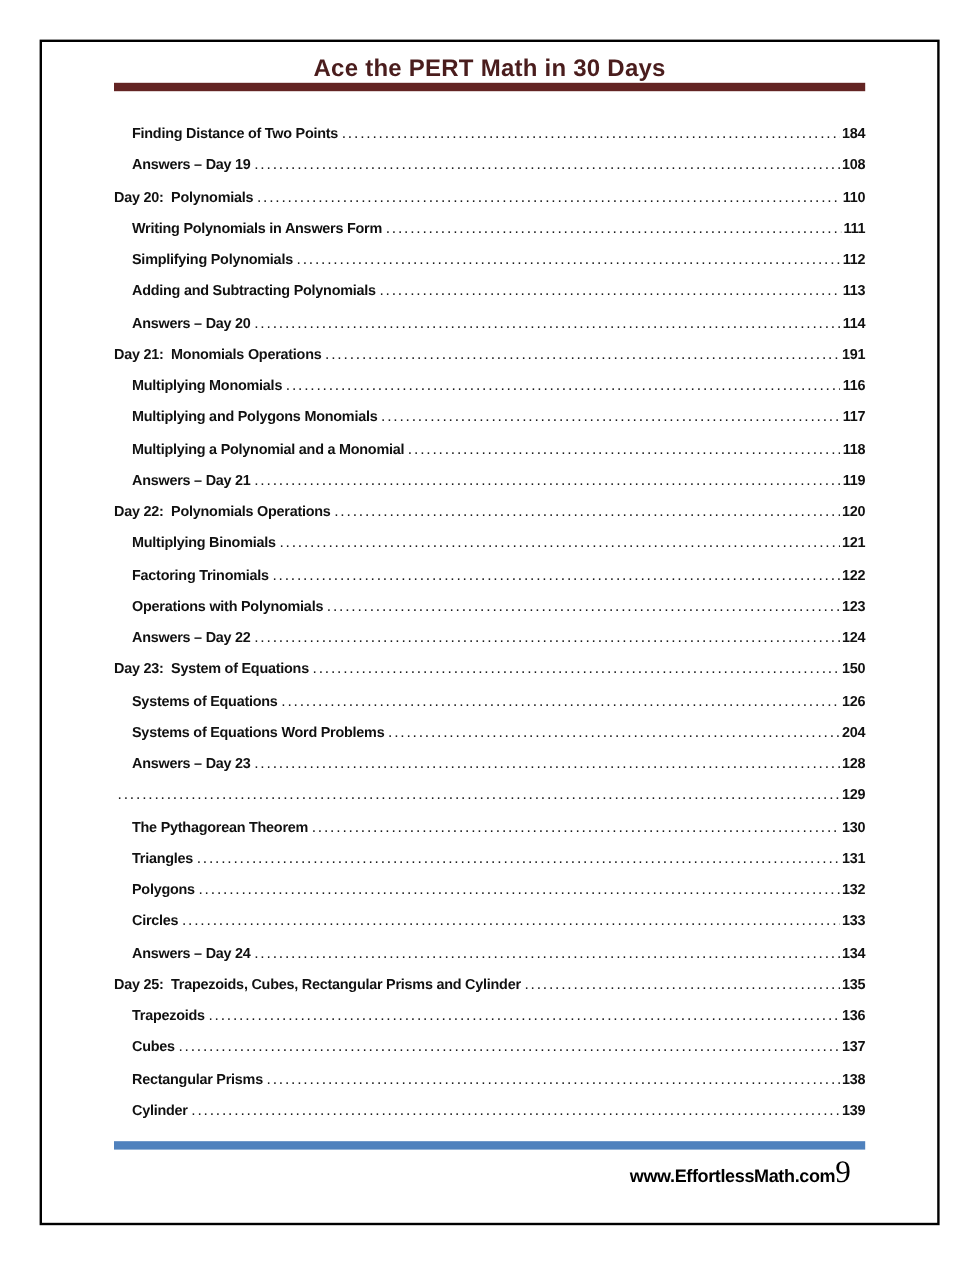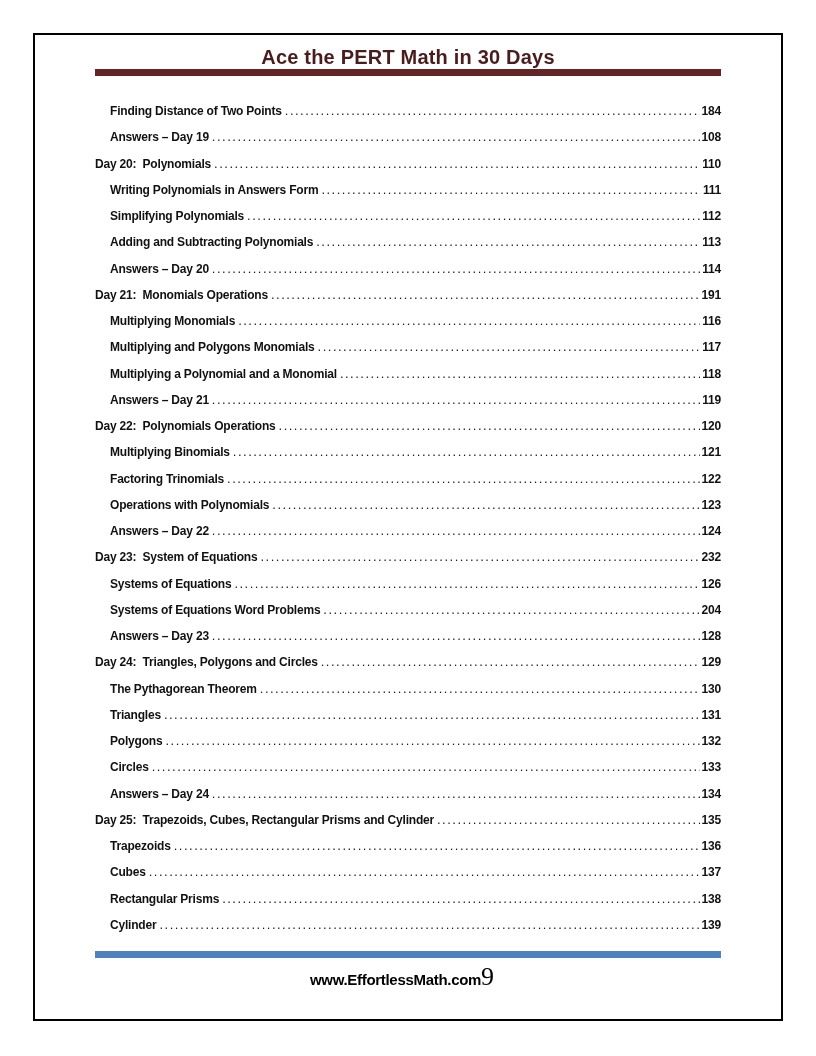--- a/index.html
+++ b/index.html
@@ -77,21 +77,21 @@
     bottom: 30px;
   }
   .footer-rule {
     height: 7px;
     background: #4f81bd;
   }
   .footer-row {
     margin-top: 7px;
     display: flex;
     align-items: baseline;
-    justify-content: center;
+    justify-content: flex-end;
   }
   .footer-site {
     font-size: 15px;
     font-weight: bold;
     color: #000000;
     letter-spacing: -0.3px;
   }
   .footer-pagenum {
     font-family: "Liberation Serif", serif;
     font-size: 26px;
@@ -193,39 +193,38 @@
           <span class="toc-page">123</span>
         </div>
         <div class="toc-row level-2">
           <span class="toc-label">Answers – Day 22</span>
           <span class="toc-dots"></span>
           <span class="toc-page">124</span>
         </div>
         <div class="toc-row level-1">
           <span class="toc-label">Day 23:  System of Equations</span>
           <span class="toc-dots"></span>
-          <span class="toc-page">232</span>
+          <span class="toc-page">150</span>
         </div>
         <div class="toc-row level-2">
           <span class="toc-label">Systems of Equations</span>
           <span class="toc-dots"></span>
           <span class="toc-page">126</span>
         </div>
         <div class="toc-row level-2">
           <span class="toc-label">Systems of Equations Word Problems</span>
           <span class="toc-dots"></span>
           <span class="toc-page">204</span>
         </div>
         <div class="toc-row level-2">
           <span class="toc-label">Answers – Day 23</span>
           <span class="toc-dots"></span>
           <span class="toc-page">128</span>
         </div>
         <div class="toc-row level-1">
-          <span class="toc-label">Day 24:  Triangles, Polygons and Circles</span>
           <span class="toc-dots"></span>
           <span class="toc-page">129</span>
         </div>
         <div class="toc-row level-2">
           <span class="toc-label">The Pythagorean Theorem</span>
           <span class="toc-dots"></span>
           <span class="toc-page">130</span>
         </div>
         <div class="toc-row level-2">
           <span class="toc-label">Triangles</span>

